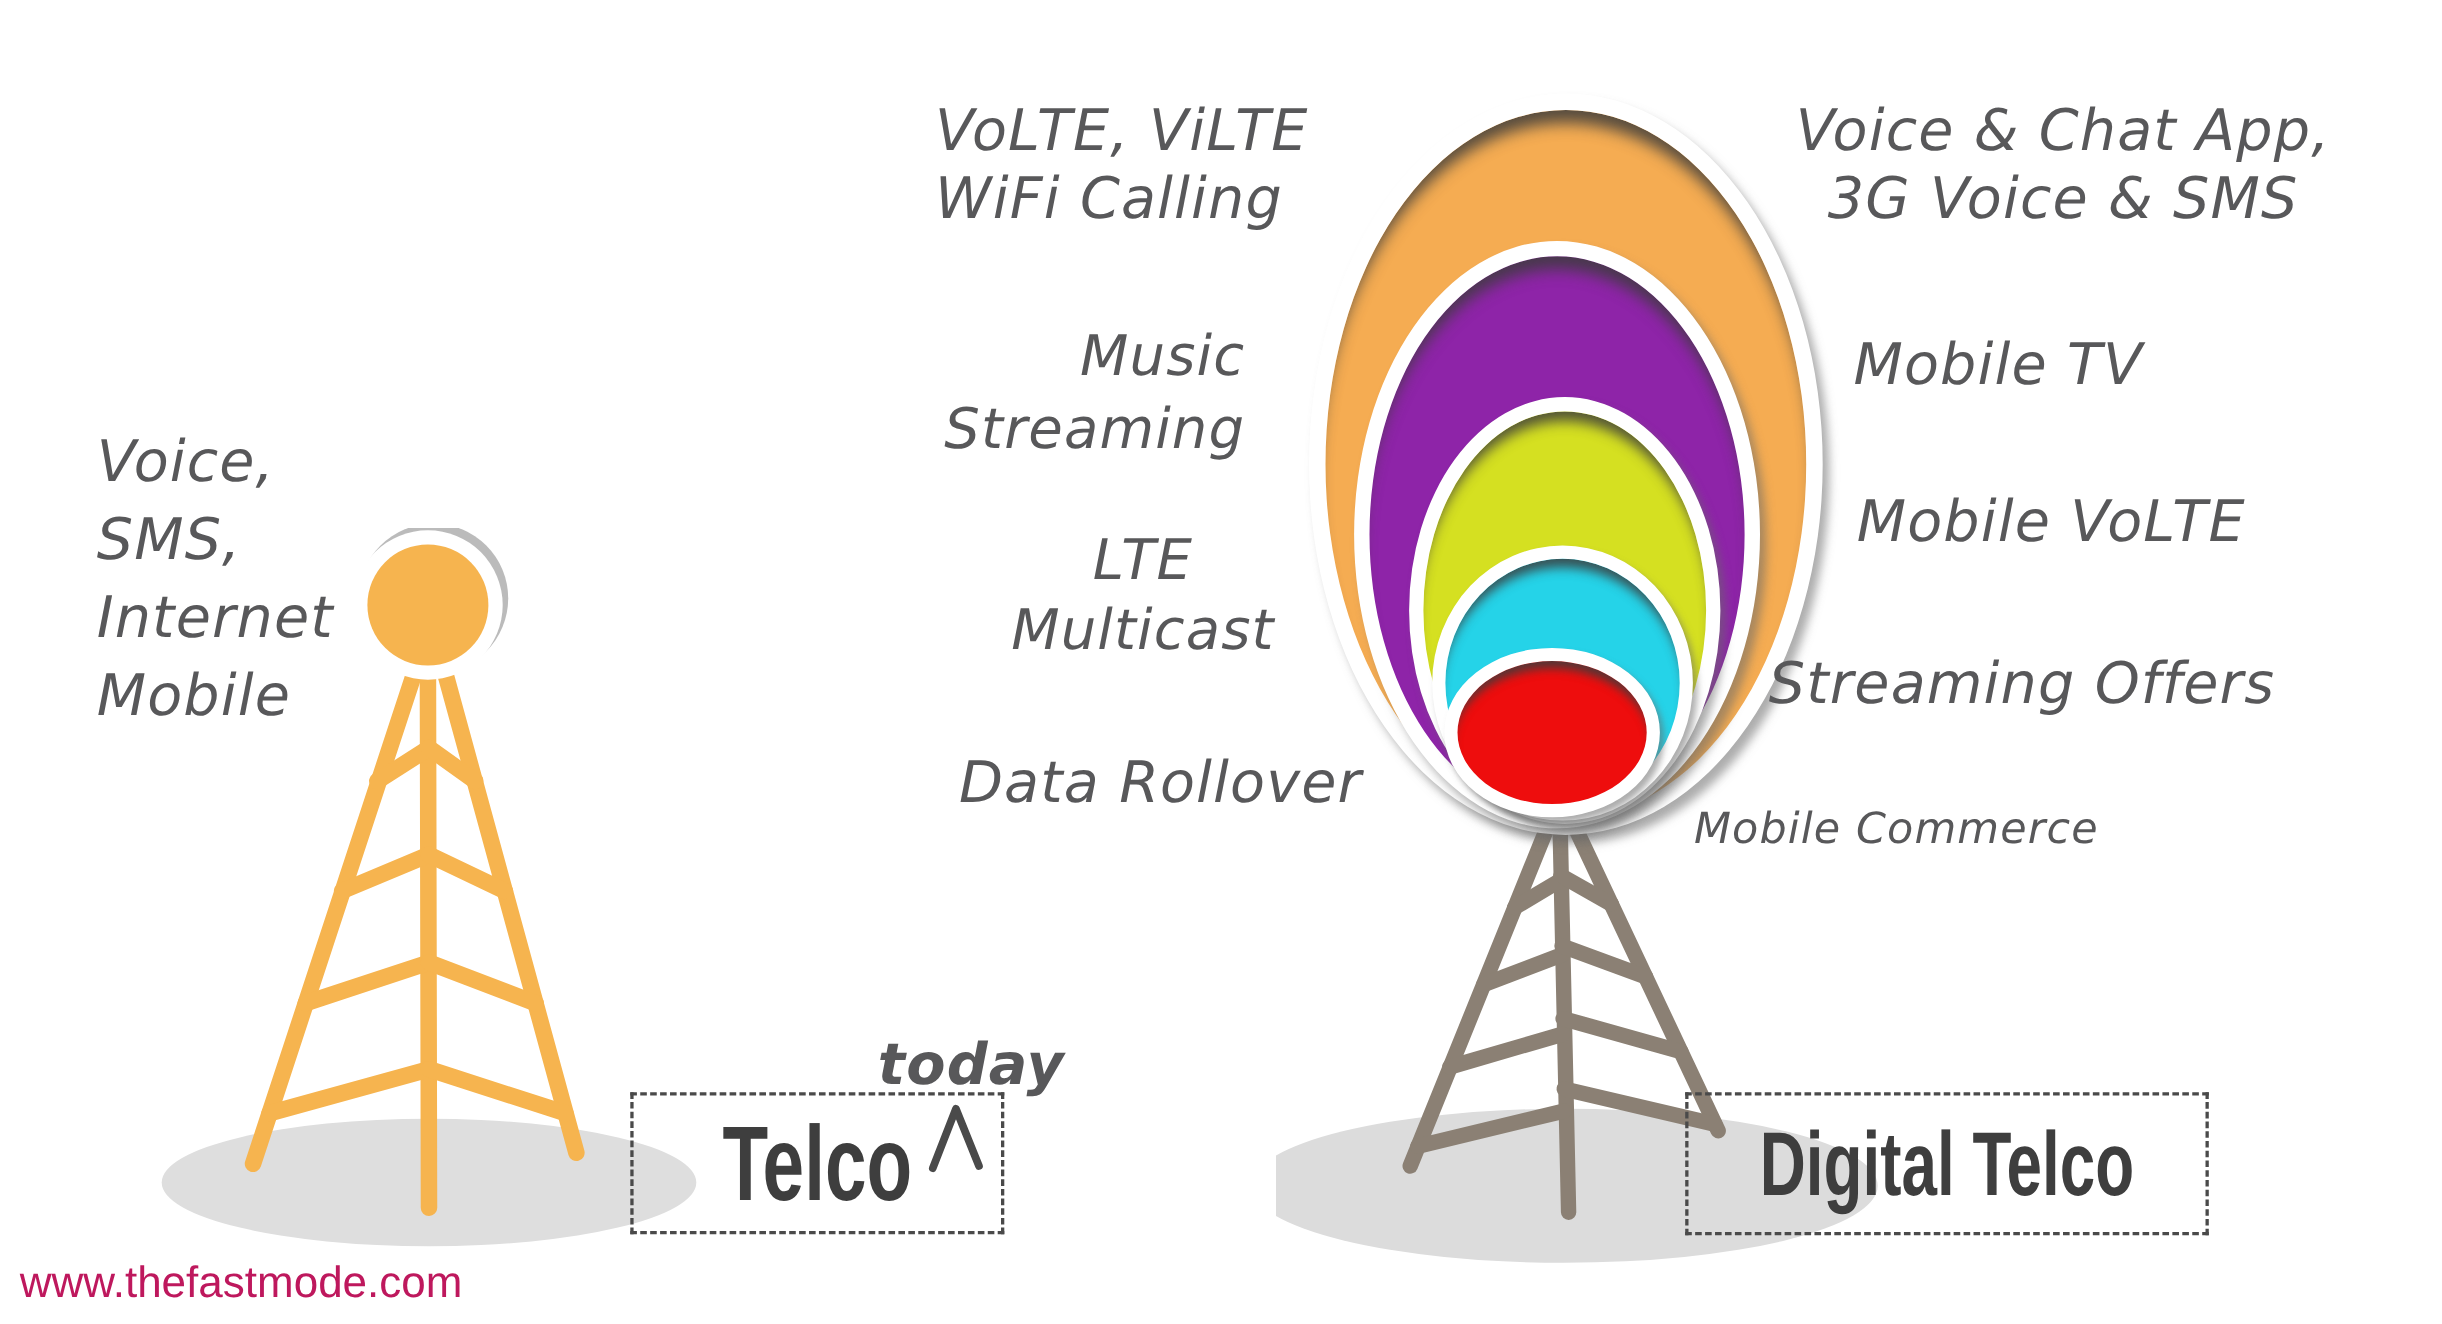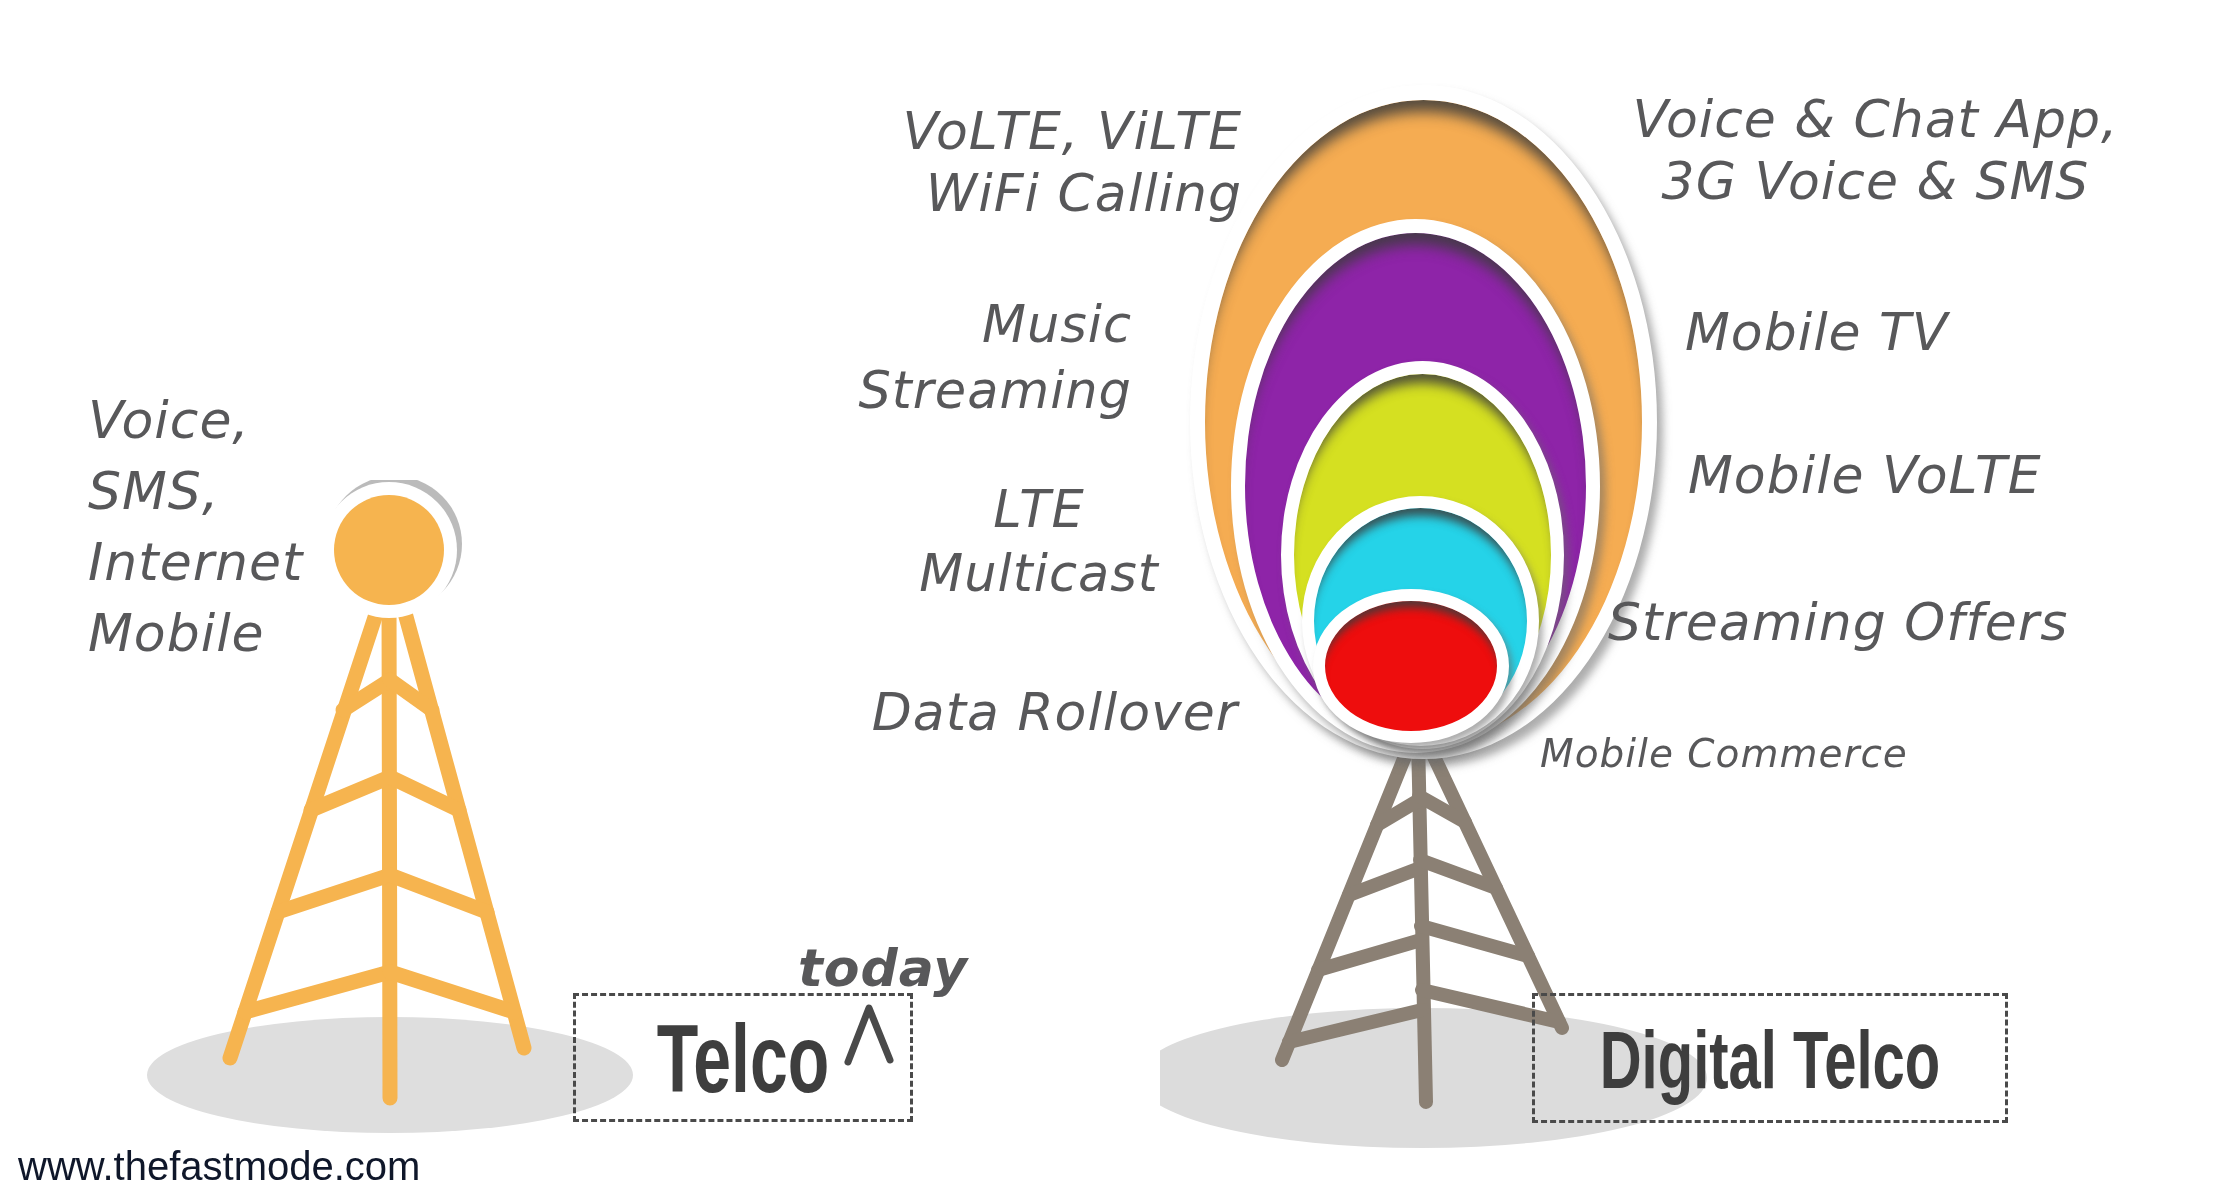--- a/index.html
+++ b/index.html
@@ -101,21 +101,21 @@
       <line x1="399" y1="292" x2="262" y2="260"></line>
     </g>
   </svg>
 
   <div class="ring" style="left: 1190px; top: 85px; width: 467px; height: 674px; border-width: 15px; background: rgb(245, 172, 82);"></div>
   <div class="ring" style="left: 1231px; top: 219px; width: 369px; height: 534px; border-width: 14px; background: rgb(142, 36, 168);"></div>
   <div class="ring" style="left: 1281px; top: 361px; width: 283px; height: 388px; border-width: 13px; box-shadow: rgba(60, 60, 60, 0.85) 0px 16px 12px -7px inset, rgba(105, 105, 105, 0.55) 5px 7px 8px; background: rgb(213, 224, 33);"></div>
   <div class="ring" style="left: 1302px; top: 496px; width: 237px; height: 250px; border-width: 12px; box-shadow: rgba(60, 60, 60, 0.85) 0px 14px 10px -6px inset, rgba(105, 105, 105, 0.55) 4px 6px 7px; background: rgb(37, 211, 232);"></div>
   <div class="ring" style="left: 1313px; top: 589px; width: 196px; height: 154px; border-width: 12px; box-shadow: rgba(60, 60, 60, 0.85) 0px 12px 9px -5px inset, rgba(105, 105, 105, 0.55) 4px 5px 6px; background: rgb(238, 13, 13);"></div>
 
-  <div class="abs hand lbl" style="left:850px;top:100px;width:392px;font-size:52px;line-height:62px;text-align:right;">
+  <div class="abs hand lbl" style="left:850px;top:88px;width:392px;font-size:52px;line-height:62px;text-align:left;">
     <div>VoLTE, ViLTE</div>
     <div>WiFi Calling</div>
   </div>
   <div class="abs hand lbl" style="left:820px;top:292px;width:312px;font-size:51px;line-height:66px;text-align:right;">
     <div>Music</div>
     <div>Streaming</div>
   </div>
   <div class="abs hand lbl" style="left:905px;top:478px;width:268px;font-size:51px;line-height:64px;text-align:center;">
     <div>LTE</div>
     <div>Multicast</div>
@@ -138,15 +138,15 @@
     <div>Streaming Offers</div>
   </div>
   <div class="abs hand lbl" style="left:1540px;top:730px;font-size:39px;white-space:nowrap;">
     <div>Mobile Commerce</div>
   </div>
 
   <div class="dashed-box" style="left:1532px;top:993px;width:476px;height:130px;">
     <span class="boldlabel" style="font-size: 58px; color: rgb(62, 62, 62);">Digital Telco</span>
   </div>
 
-  <div class="abs" style="left: 18px; top: 1144px; font-size: 40px; font-style: normal; z-index: 5; color: #0f172a;">www.thefastmode.com</div>
+  <div class="abs" style="left: 18px; top: 1144px; font-size: 40px; font-style: normal; z-index: 5; color: #be185d;">www.thefastmode.com</div>
 
 </div>
 
 </body></html>

